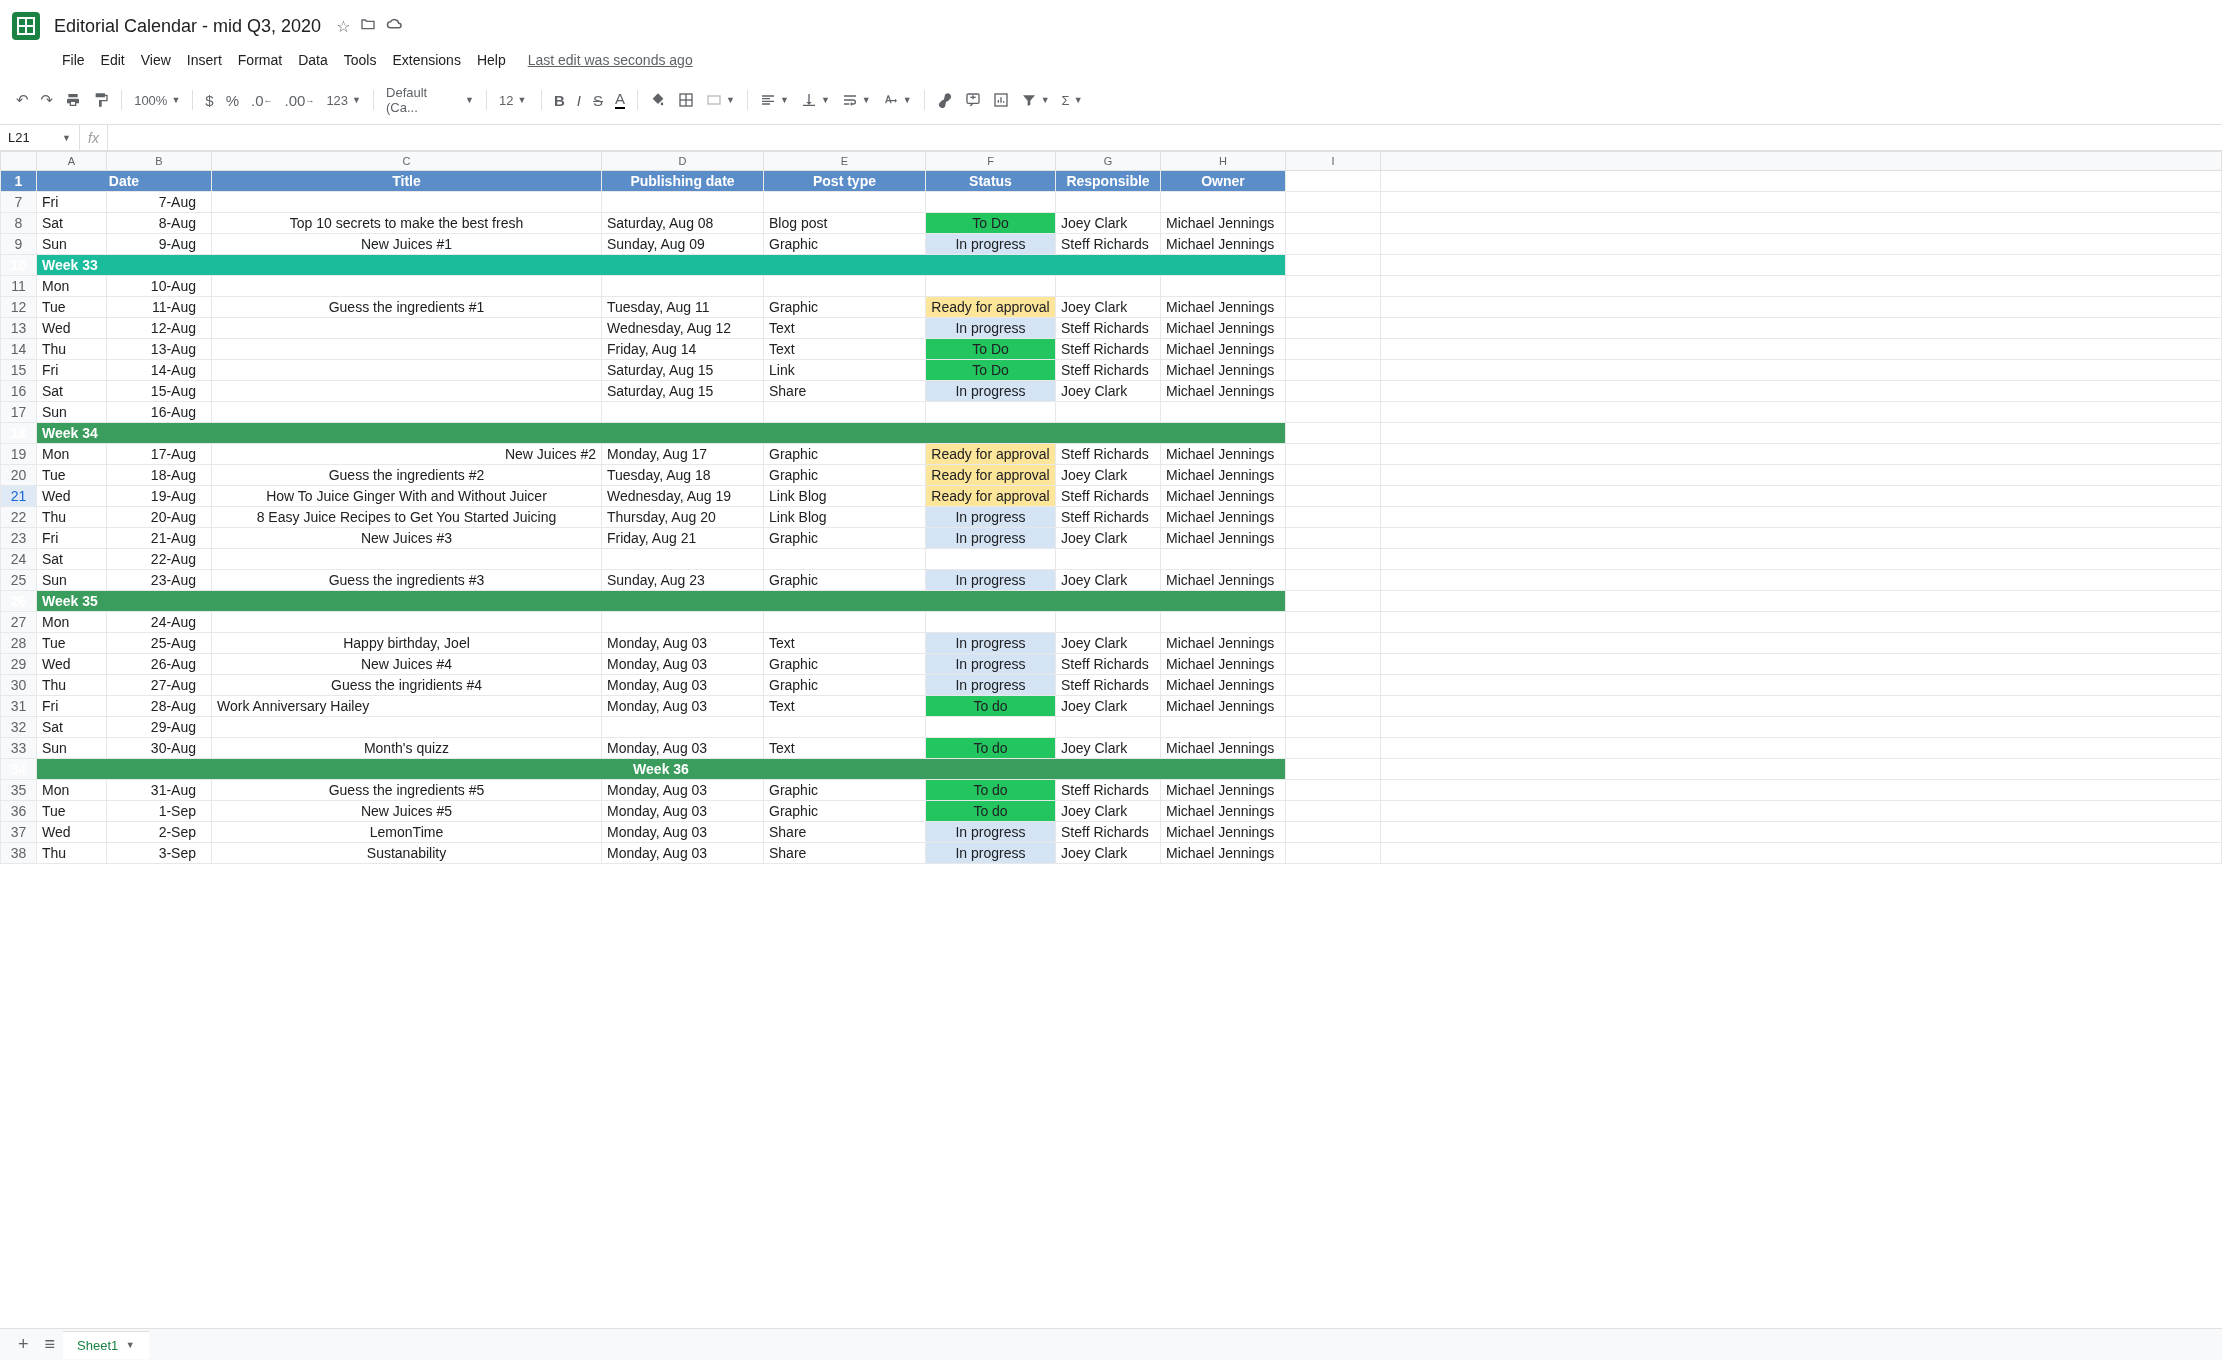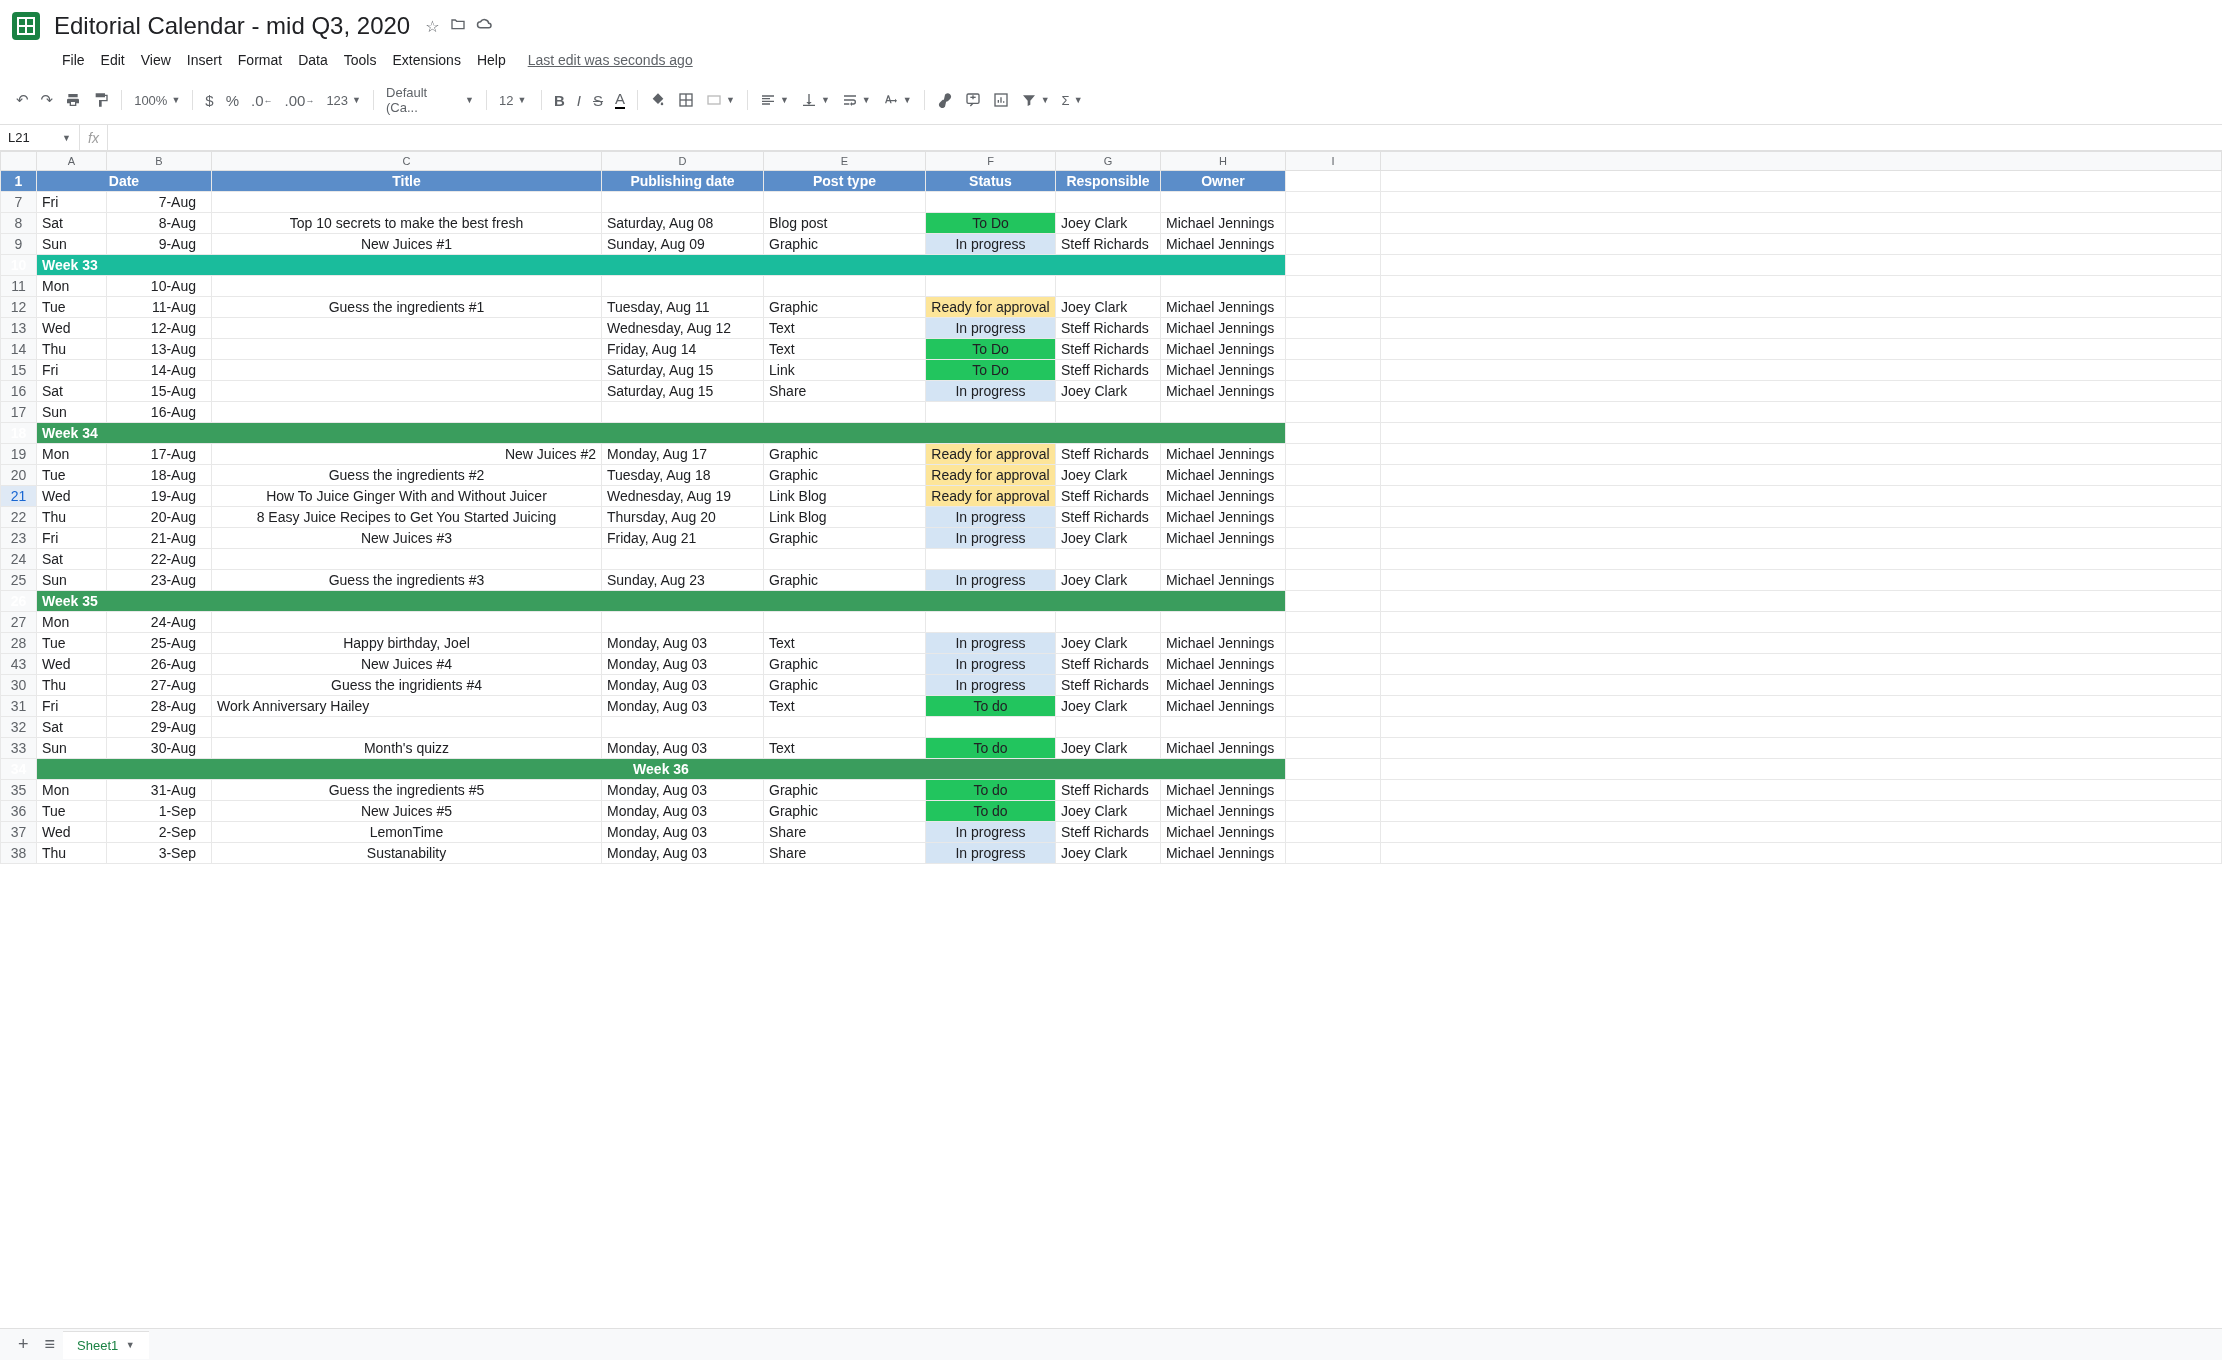--- a/index.html
+++ b/index.html
@@ -1,21 +1,21 @@
 <!DOCTYPE html>
 <html><head>
 <meta charset="utf-8">
 <style>
   * { box-sizing: border-box; margin: 0; padding: 0; }
   body { font-family: Arial, sans-serif; font-size: 13px; color: #202124; background: #fff; overflow: hidden; }
   
   
   .titlebar { display: flex; align-items: center; padding: 8px 10px 0 10px; height: 44px; }
   .app-icon { width: 32px; height: 32px; margin-right: 12px; }
-  .doc-title { font-size: 24px; color: #202124; margin-right: 10px; }
+  .doc-title { font-size: 18px; color: #202124; margin-right: 10px; }
   .title-icon { color: #5f6368; margin: 0 5px; font-size: 16px; }
   
   
   .menubar { display: flex; align-items: center; padding: 4px 10px 4px 54px; font-size: 14px; color: #202124; }
   .menu-item { padding: 4px 8px; cursor: pointer; border-radius: 3px; }
   .last-edit { margin-left: 14px; color: #5f6368; text-decoration: underline; font-size: 14px; }
   
   
   .toolbar { display: flex; align-items: center; padding: 6px 10px; border-bottom: 1px solid #e0e0e0; }
   .tool-btn { padding: 5px 6px; color: #5f6368; cursor: pointer; font-size: 15px; display: inline-flex; align-items: center; }
@@ -540,21 +540,21 @@
           <td style="text-align: center;">Happy birthday, Joel</td>
           <td>Monday, Aug 03</td>
           <td>Text</td>
           <td class="status-inprogress" style="text-align: center;">In progress</td>
           <td>Joey Clark</td>
           <td>Michael Jennings</td>
           <td></td>
           <td></td>
         </tr>
         <tr>
-          <td class="row-header">43</td>
+          <td class="row-header">29</td>
           <td>Wed</td>
           <td class="col-B-cell">26-Aug</td>
           <td style="text-align: center;">New Juices #4</td>
           <td>Monday, Aug 03</td>
           <td>Graphic</td>
           <td class="status-inprogress" style="text-align: center;">In progress</td>
           <td>Steff Richards</td>
           <td>Michael Jennings</td>
           <td></td>
           <td></td>

